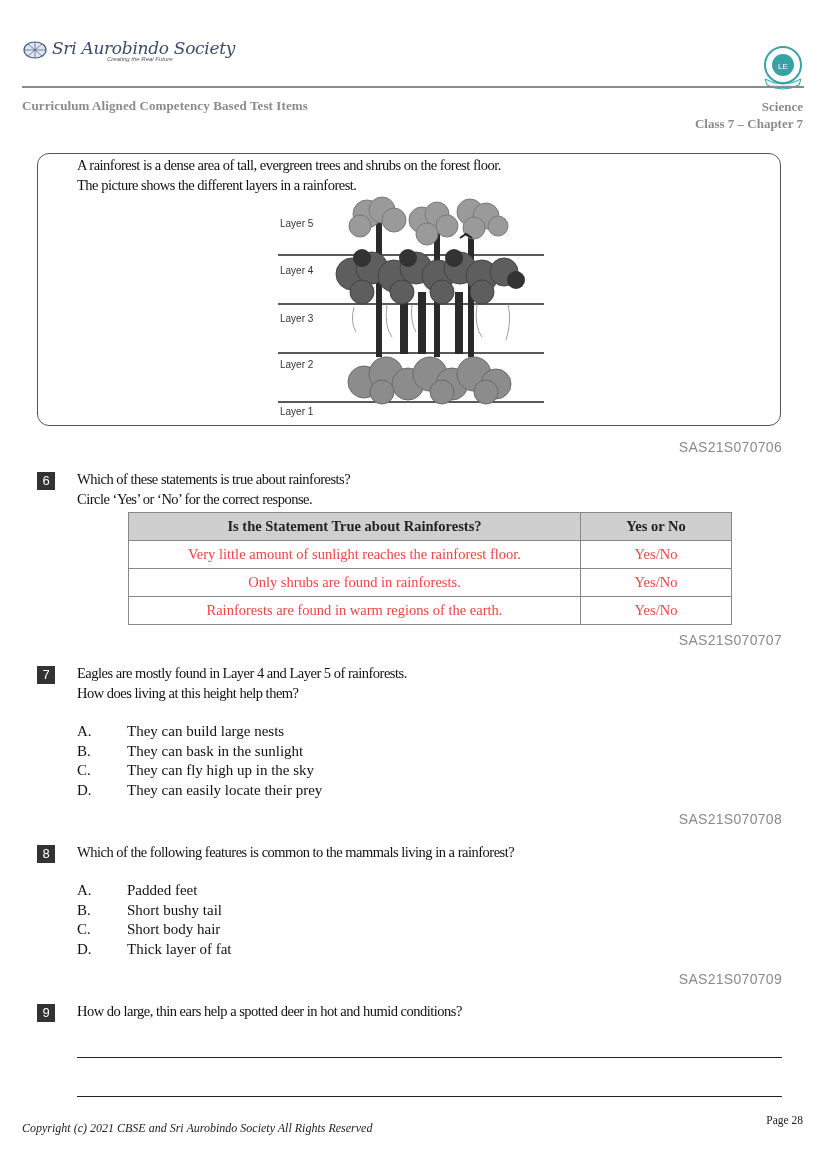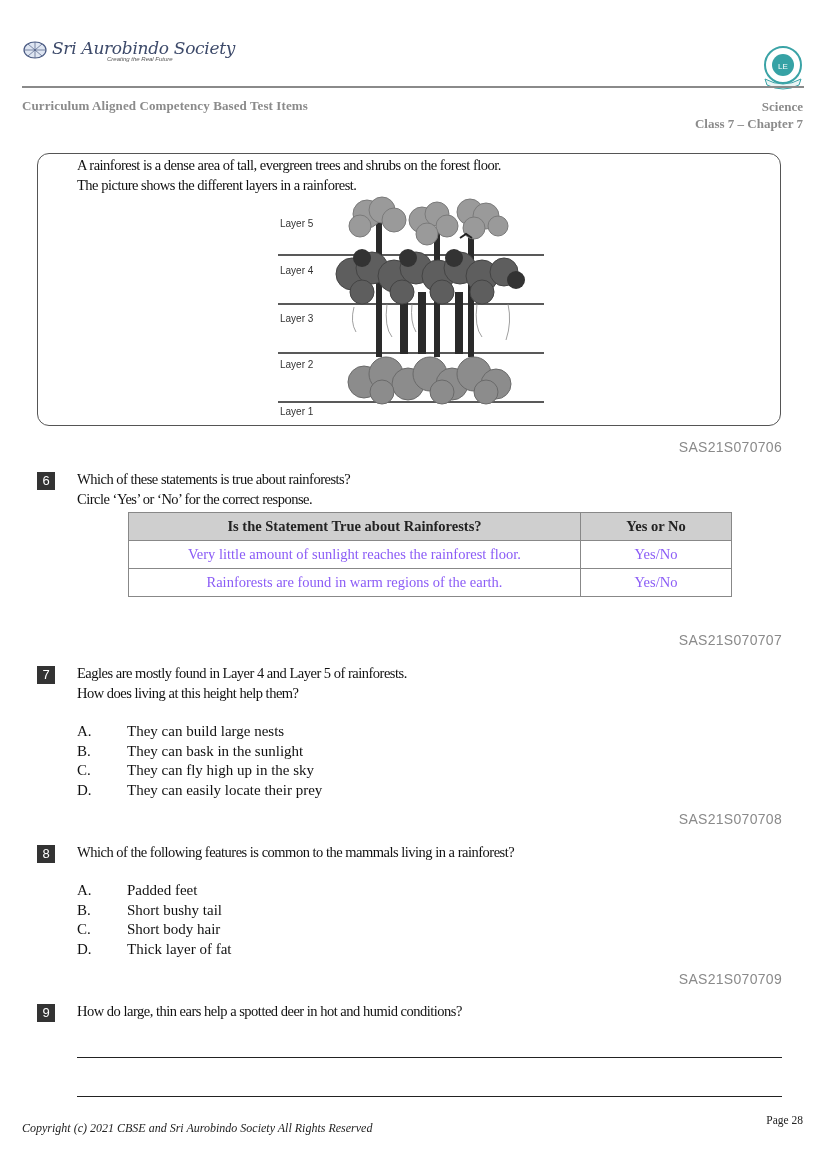--- a/index.html
+++ b/index.html
@@ -15,21 +15,21 @@
   .hdr-right { right:24px; top:98px; text-align:right; font-size:13px; font-weight:bold; color:#8b8b8b; line-height:17px; }
   .intro-box { left:37px; top:153px; width:744px; height:273px; border:1.5px solid #555; border-radius:12px; box-sizing:border-box; }
   .intro-text { left:77px; top:155px; font-size:14.5px; line-height:20px; letter-spacing:-0.5px; color:#111; }
   .figure { left:272px; top:192px; width:280px; height:228px; }
   .code { right:45px; font-size:14px; color:#8a8a8a; letter-spacing:0.3px; font-family:"Liberation Sans", sans-serif; }
   .qnum { left:37px; width:18px; height:18px; background:#333; color:#fff; font-size:13px; text-align:center; line-height:18px; font-family:"Liberation Sans", sans-serif; }
   .qtext { left:77px; font-size:14.5px; line-height:20px; color:#111; letter-spacing:-0.5px; }
   table.rt { border-collapse:collapse; font-size:14.5px; }
   table.rt th, table.rt td { border:1px solid #888; text-align:center; height:27px; padding:0 12px; }
   table.rt th { background:#cfcfcf; font-weight:bold; color:#222; }
-  table.rt td { color:#8b5cf6; }
+  table.rt td { color:#ef4444; }
   .opts { left:77px; font-size:15px; line-height:19.7px; color:#111; }
   .opt { display:flex; }
   .opt .ol { width:50px; }
   .ans-line { left:77px; width:705px; border-bottom:1px solid #222; height:0; }
   .footer-left { left:22px; top:1121px; font-size:12px; font-style:italic; color:#222; }
   .footer-right { right:24px; top:1114px; font-size:11.5px; color:#222;font-family:Liberation Serif, serif; }
 </style>
 </head>
 <body>
 
@@ -161,20 +161,24 @@
     <tbody>
         <tr>
       <th style="width:427px;">Is the Statement True about Rainforests?</th>
       <th style="width:126px;">Yes or No</th>
     </tr>
     <tr>
       <td>Very little amount of sunlight reaches the rainforest floor.</td>
       <td>Yes/No</td>
     </tr>
     <tr>
+      <td>Only shrubs are found in rainforests.</td>
+      <td>Yes/No</td>
+    </tr>
+    <tr>
       <td>Rainforests are found in warm regions of the earth.</td>
       <td>Yes/No</td>
     </tr>
   </tbody>
     </table>
 </div>
 <div class="abs code" style="top:632px;">SAS21S070707</div>
 
 <div class="abs qnum" style="top:666px;">7</div>
 <div class="abs qtext" style="top:663px;">

